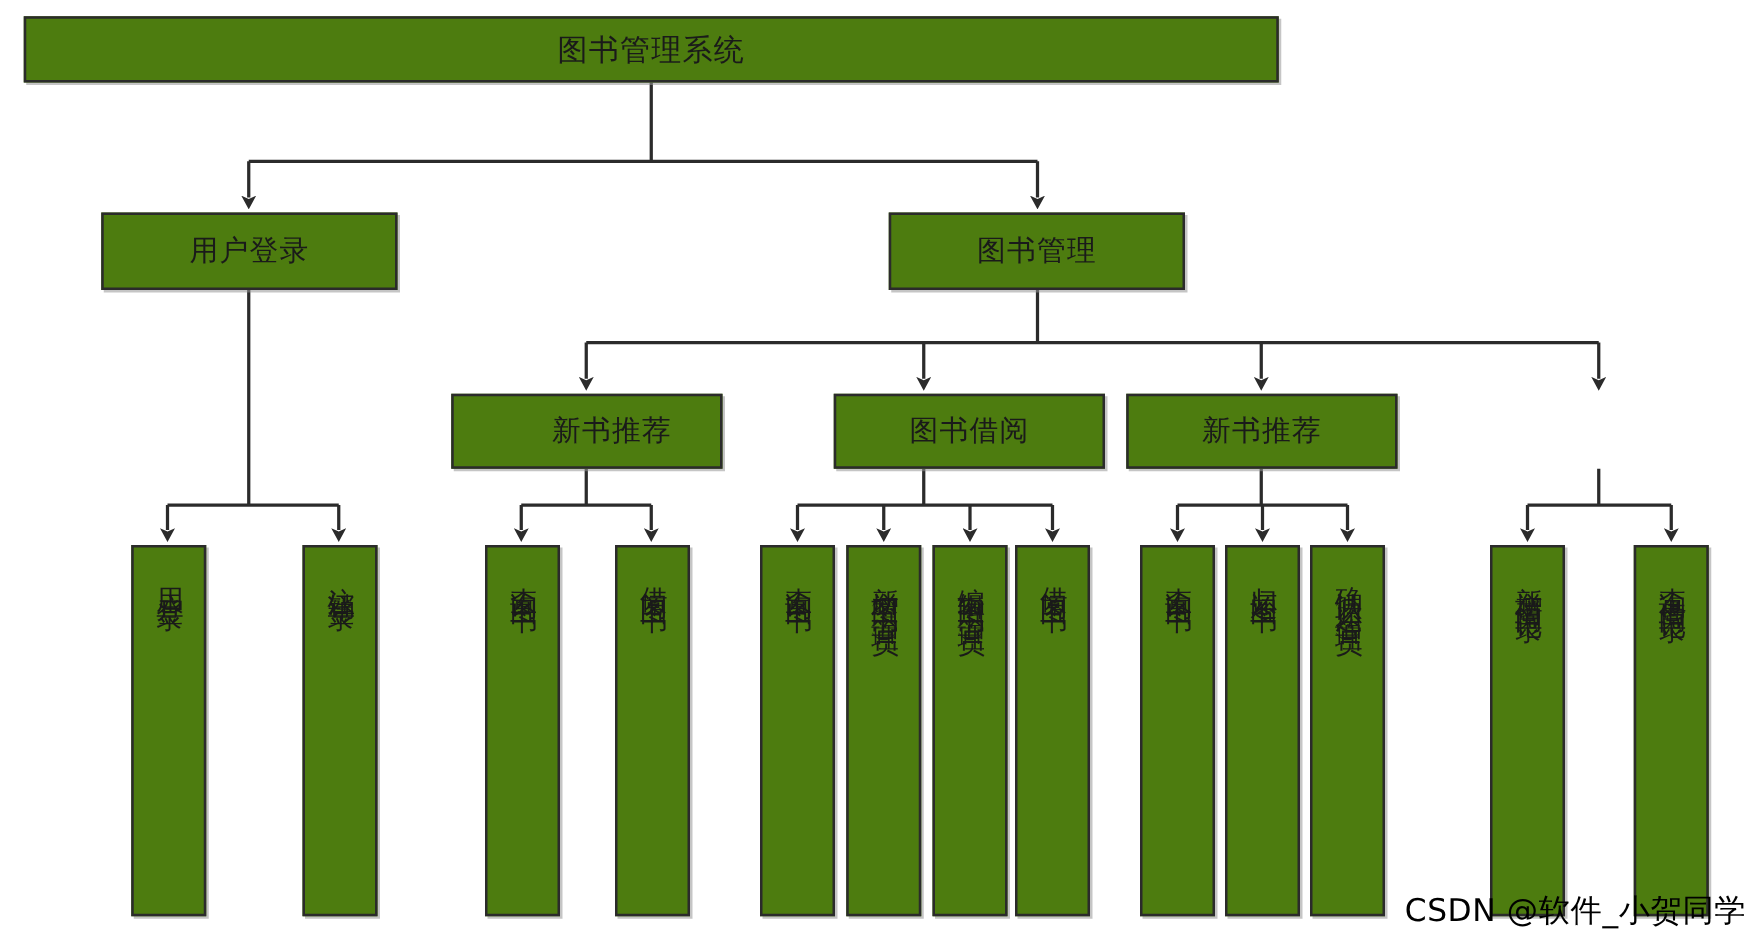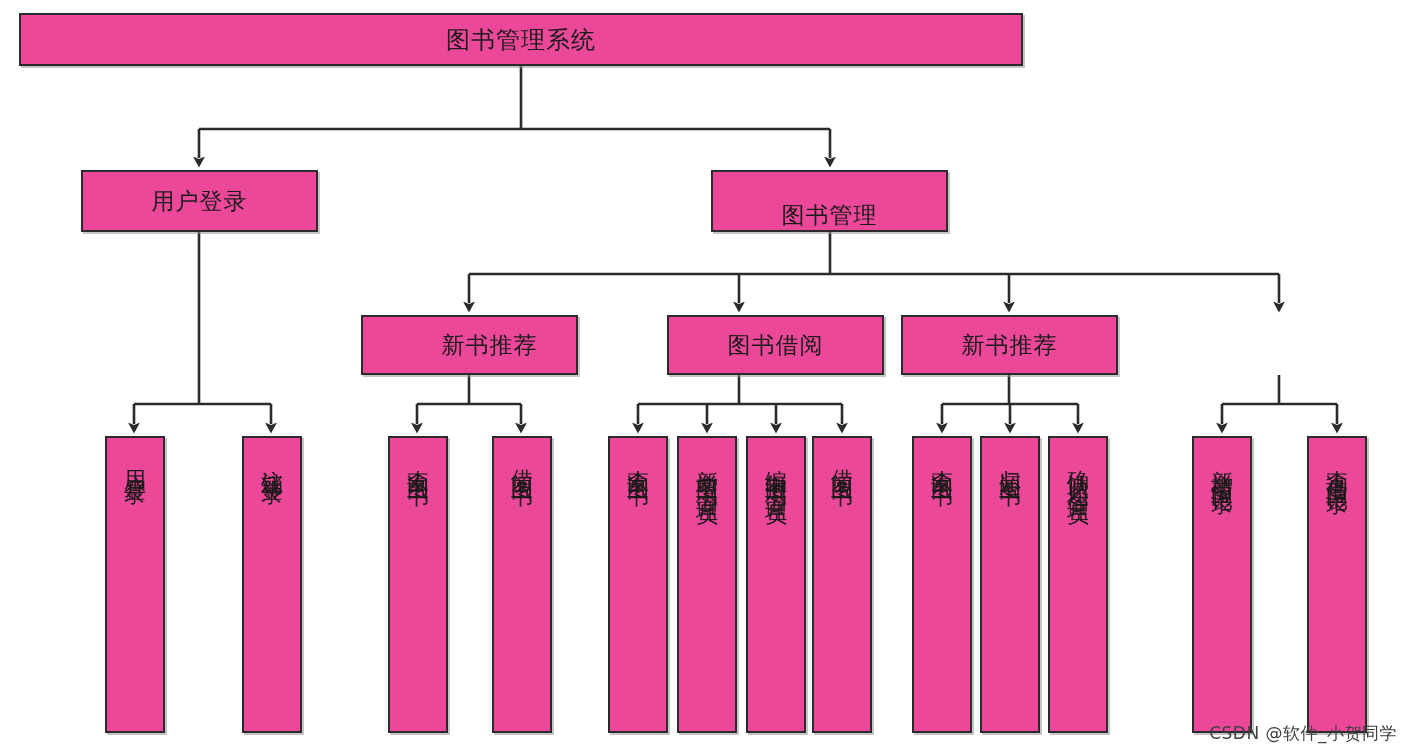--- a/index.html
+++ b/index.html
@@ -10,21 +10,21 @@
     font-family:"Liberation Sans","DejaVu Sans",sans-serif;
     overflow:hidden;
     position:relative;
   }
   #canvas{position:absolute;left:0;top:0;width:1405px;height:747px;}
   svg.links{position:absolute;left:0;top:0;width:1405px;height:747px;pointer-events:none;}
 
   .node{
     position:absolute;
     box-sizing:border-box;
-    background:#ec4899;
+    background:#4d7c0f;
     border:2.5px solid #2b2b2b;
     box-shadow:2px 2px 0 rgba(150,150,150,0.55);
     display:flex;
     align-items:center;
     justify-content:center;
     color:#1a1a1a;
   }
   .node .label{
     font-size:23px;
     line-height:1.25;
@@ -49,22 +49,22 @@
     letter-spacing:5px;
     line-height:1.0;
     white-space:nowrap;
     -webkit-writing-mode:vertical-rl;
   }
 
   .watermark{
     position:absolute;
     right:8px;
     bottom:2px;
-    font-size:17px;
-    color:#404040;
+    font-size:25px;
+    color:#000000;
     font-family:"DejaVu Sans","Liberation Sans",sans-serif;
     letter-spacing:0.5px;
     white-space:nowrap;
     pointer-events:none;
   }
 </style>
 </head>
 <body>
 
 <div id="canvas">
@@ -119,21 +119,21 @@
     </g>
   </svg>
 
   <div class="node root" style="left:19px;top:13px;width:1004px;height:53px;">
     <span class="label">图书管理系统</span>
   </div>
 
   <div class="node mid" style="left:81px;top:170px;width:237px;height:62px;">
     <span class="label">用户登录</span>
   </div>
-  <div class="node mid" style="left:711px;top:170px;width:237px;height:62px;align-items:flex-end;">
+  <div class="node mid" style="left:711px;top:170px;width:237px;height:62px;">
     <span class="label">图书管理</span>
   </div>
 
   <div class="node mid" style="left:361px;top:315px;width:217px;height:60px;padding-left:40px;">
     <span class="label">新书推荐</span>
   </div>
   <div class="node mid" style="left:631px;top:315px;width:217px;height:60px;margin-left:36px;">
     <span class="label">图书借阅</span>
   </div>
   <div class="node mid" style="left:901px;top:315px;width:217px;height:60px;">

